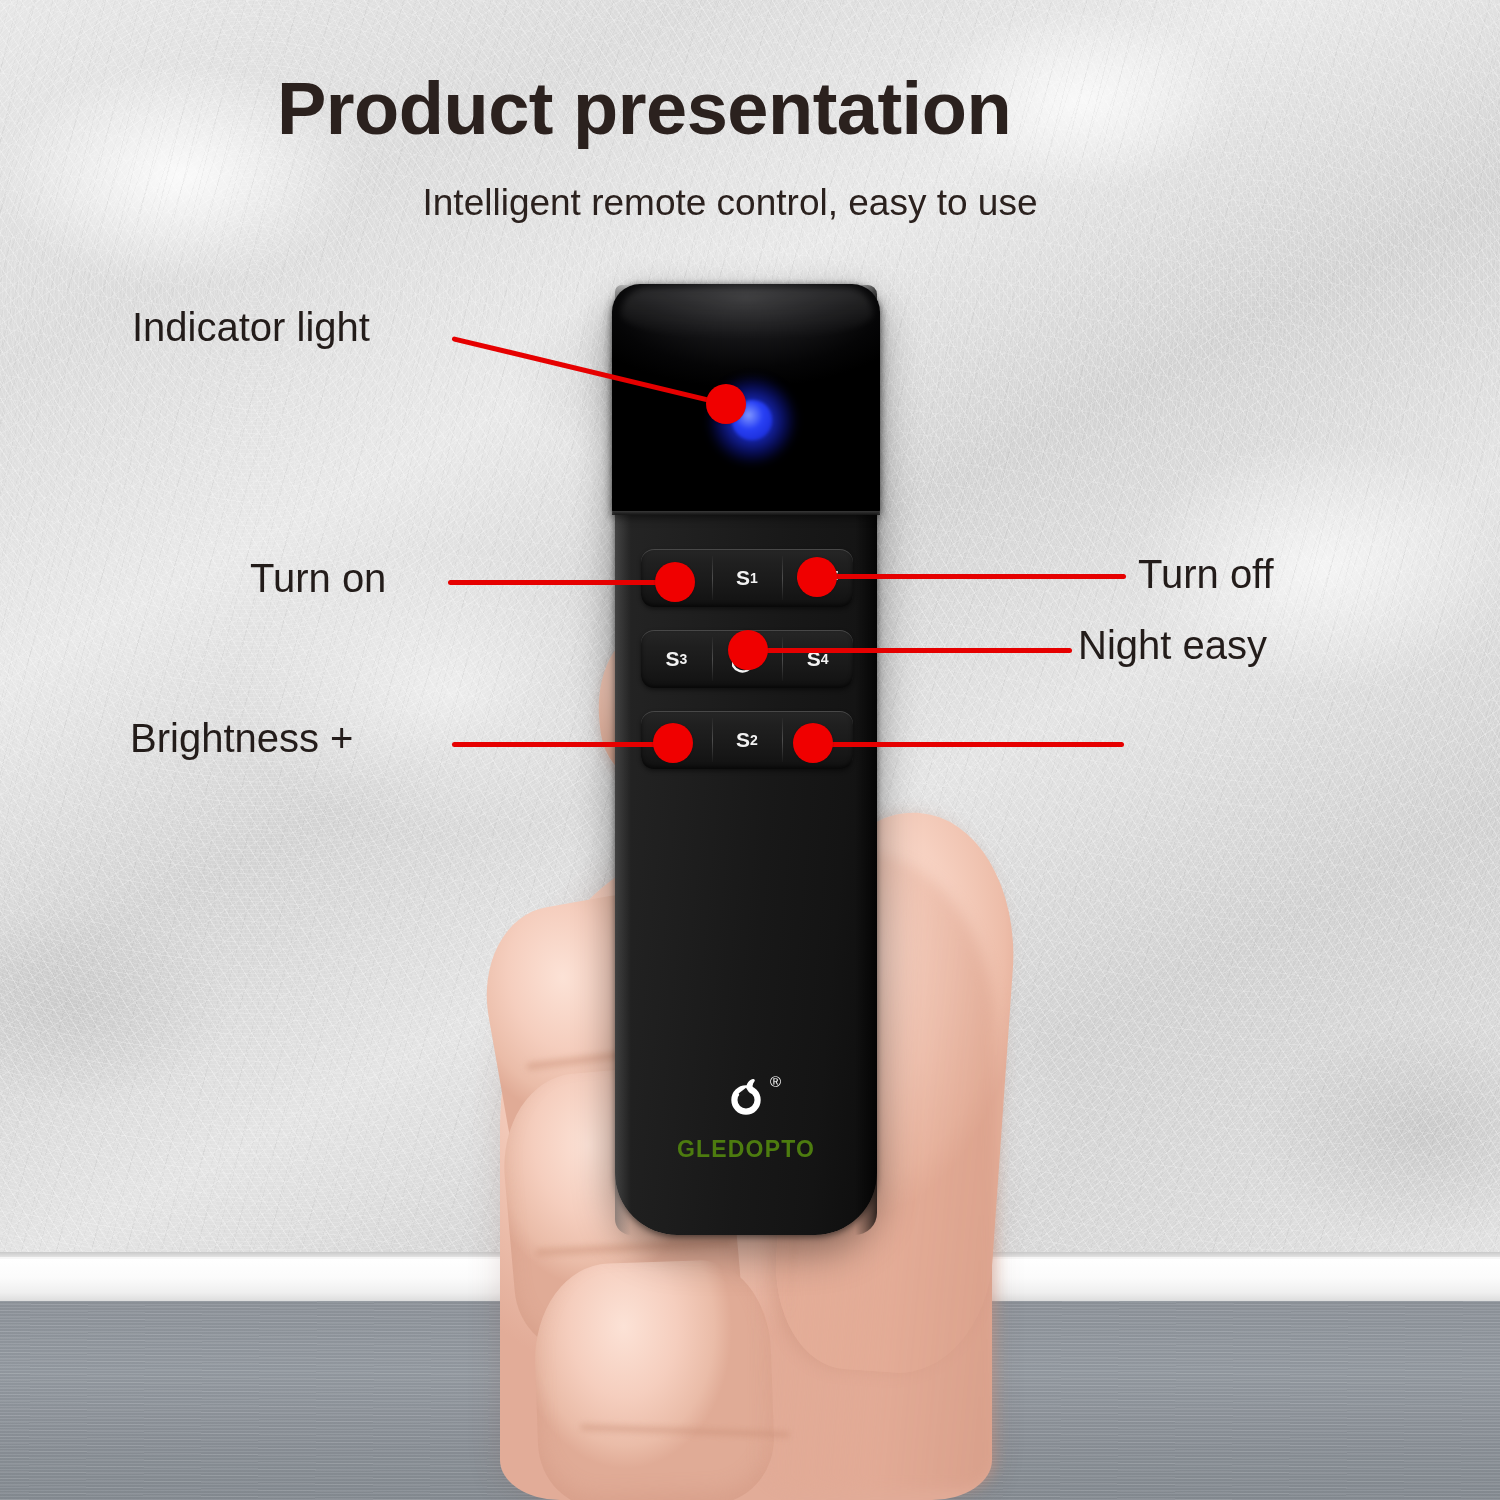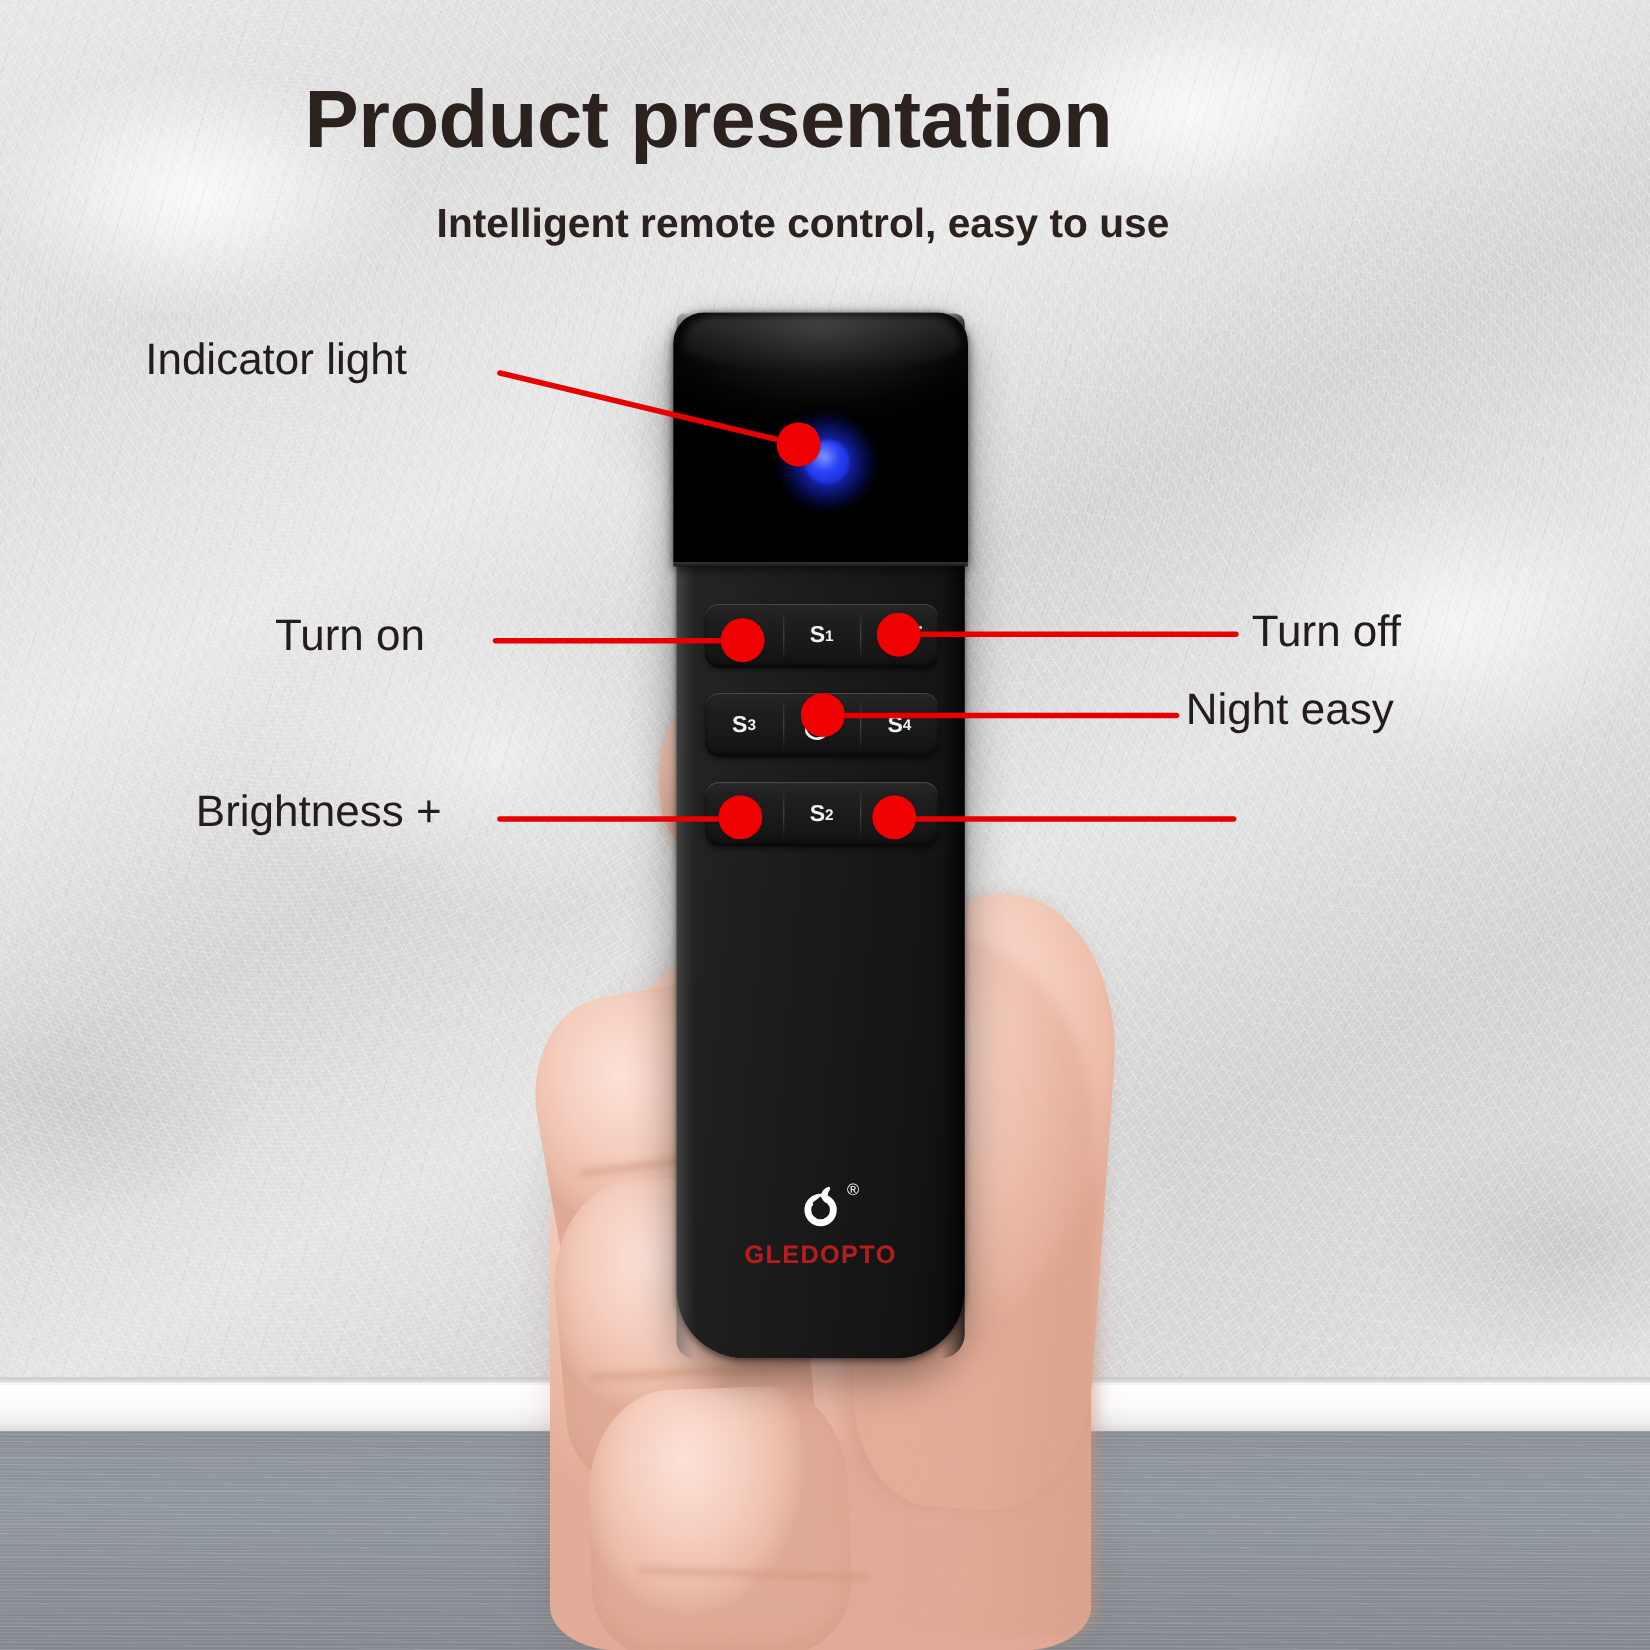--- a/index.html
+++ b/index.html
@@ -62,21 +62,21 @@
   }
 
   
   .title{
     position:absolute; left:0; top:66px; width:1288px; text-align:center;
     font-size:74px; font-weight:bold; color:#2b211e; letter-spacing:-.5px;
     font-family:"Liberation Sans", sans-serif;
   }
   .subtitle{
     position:absolute; left:0; top:182px; width:1460px; text-align:center;
-    font-size:37px; font-weight:bold; color:#2b211e;
+    font-size:37px; font-weight:normal; color:#2b211e;
     font-family:"Liberation Sans", sans-serif;
   }
 
   
   .hand { position:absolute; left:430px; top:600px; width:660px; height:900px; }
   .palm{
     position:absolute; left:70px; top:238px; width:492px; height:662px;
     border-radius:232px 214px 60px 60px / 290px 272px 40px 40px;
     background:
       radial-gradient(ellipse 260px 330px at 28% 32%, #fbe0d4 0%, #f4cdbd 48%, #eabaa7 78%, #e2ac98 100%),
@@ -207,21 +207,21 @@
   
   .brand{
     position:absolute; left:0; top:790px; width:262px; text-align:center;
   }
   .brand-mark{ position:relative; display:inline-block; width:46px; height:42px; }
   .brand-reg{
     position:absolute; left:47px; top:-2px; color:#fff; font-size:15px;
     font-family:"Liberation Sans", sans-serif;
   }
   .brand-name{
-    margin-top:5px; color:#b91c1c; font-size:23px; font-weight:bold; letter-spacing:1.2px;
+    margin-top:15px; color:#4d7c0f; font-size:23px; font-weight:bold; letter-spacing:1.2px;
     font-family:"Liberation Sans", sans-serif;
   }
 
   
   .ann-label{
     position:absolute; color:#231c1a; font-size:40px; white-space:nowrap;
     font-family:"Liberation Sans", sans-serif;
   }
   .lead{ position:absolute; background:#e60000; height:5px; border-radius:3px; transform-origin:left center; }
   .dot{ position:absolute; width:40px; height:40px; border-radius:50%; background:#f00000;
@@ -357,20 +357,20 @@
   <div class="dot" style="left:655px; top:562px;"></div>
 
   <div class="ann-label" style="left:1138px; top:552px;">Turn off</div>
   <div class="lead" style="left:812px; top:574px; width:314px;"></div>
   <div class="dot" style="left:797px; top:557px;"></div>
 
   <div class="ann-label" style="left:1078px; top:623px;">Night easy</div>
   <div class="lead" style="left:752px; top:648px; width:320px;"></div>
   <div class="dot" style="left:728px; top:630px;"></div>
 
-  <div class="ann-label" style="left:130px; top:716px;margin-left:48px;">Brightness +</div>
+  <div class="ann-label" style="left:130px; top:716px;">Brightness +</div>
   <div class="lead" style="left:452px; top:742px; width:232px;"></div>
   <div class="dot" style="left:653px; top:723px;"></div>
 
   <div class="lead" style="left:818px; top:742px; width:306px;"></div>
   <div class="dot" style="left:793px; top:723px;"></div>
 
 </div>
 
 </body></html>

